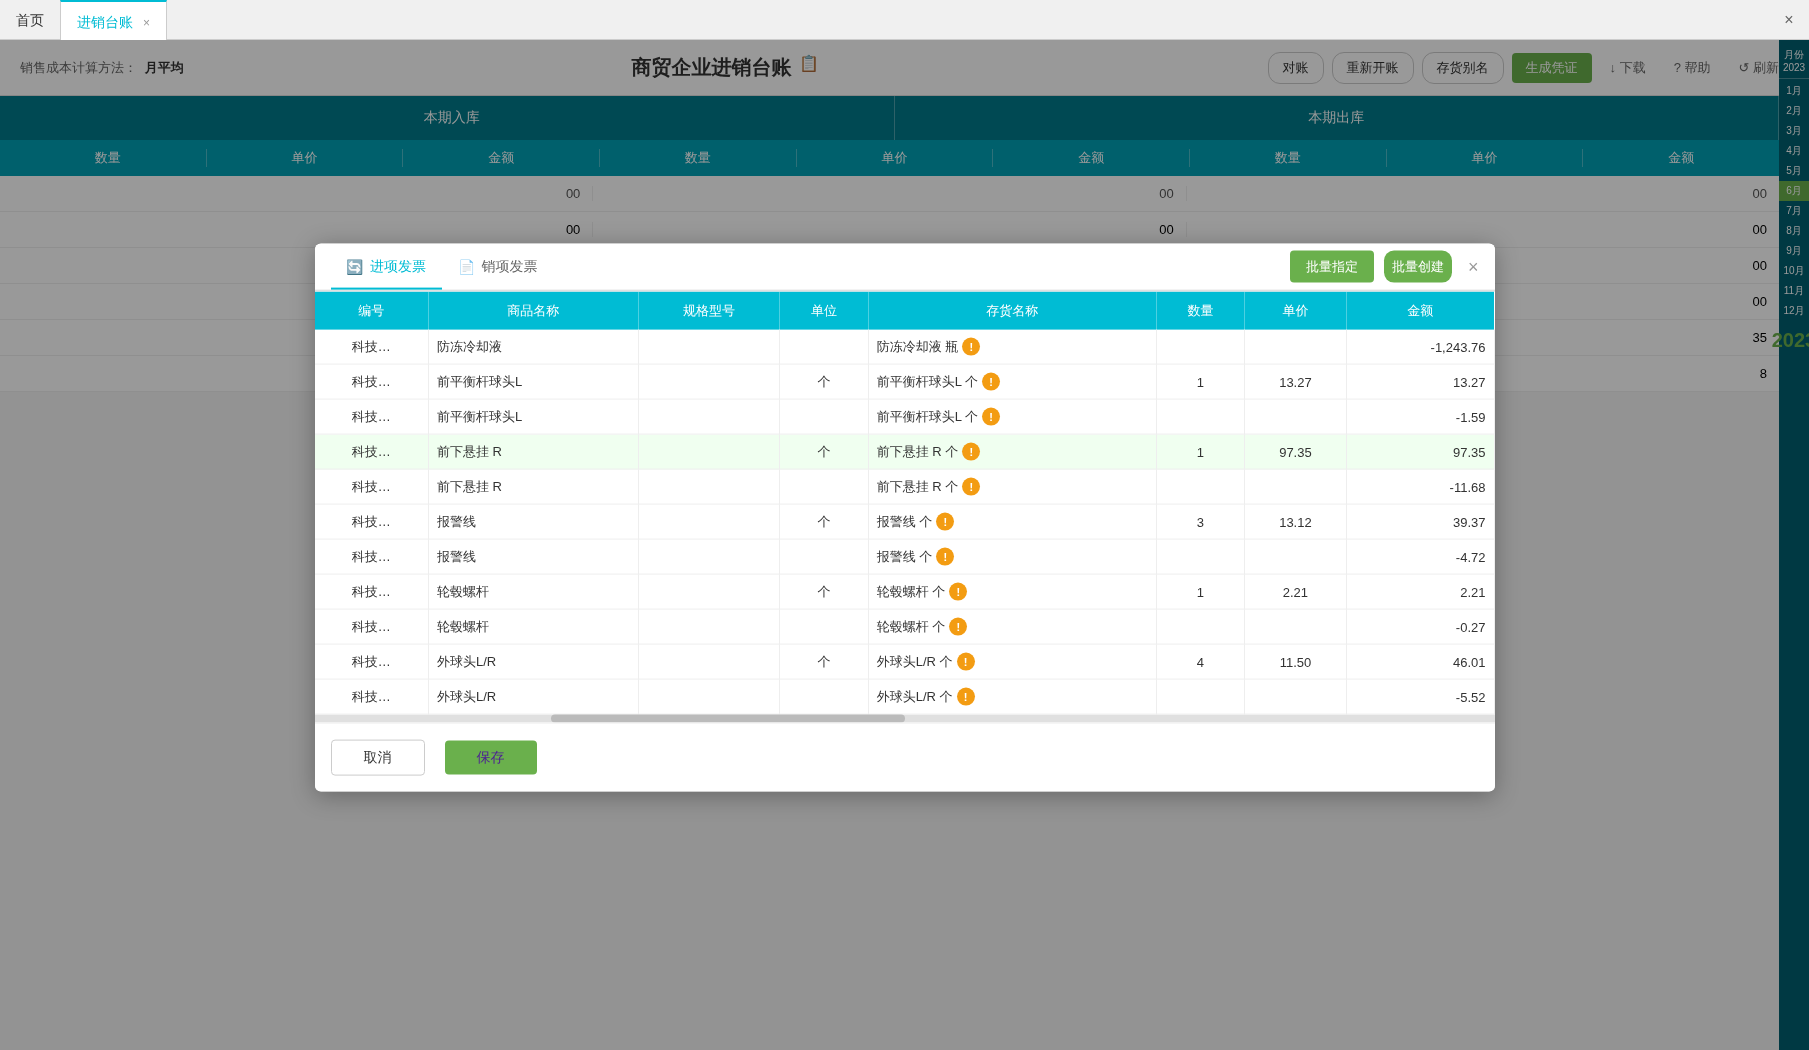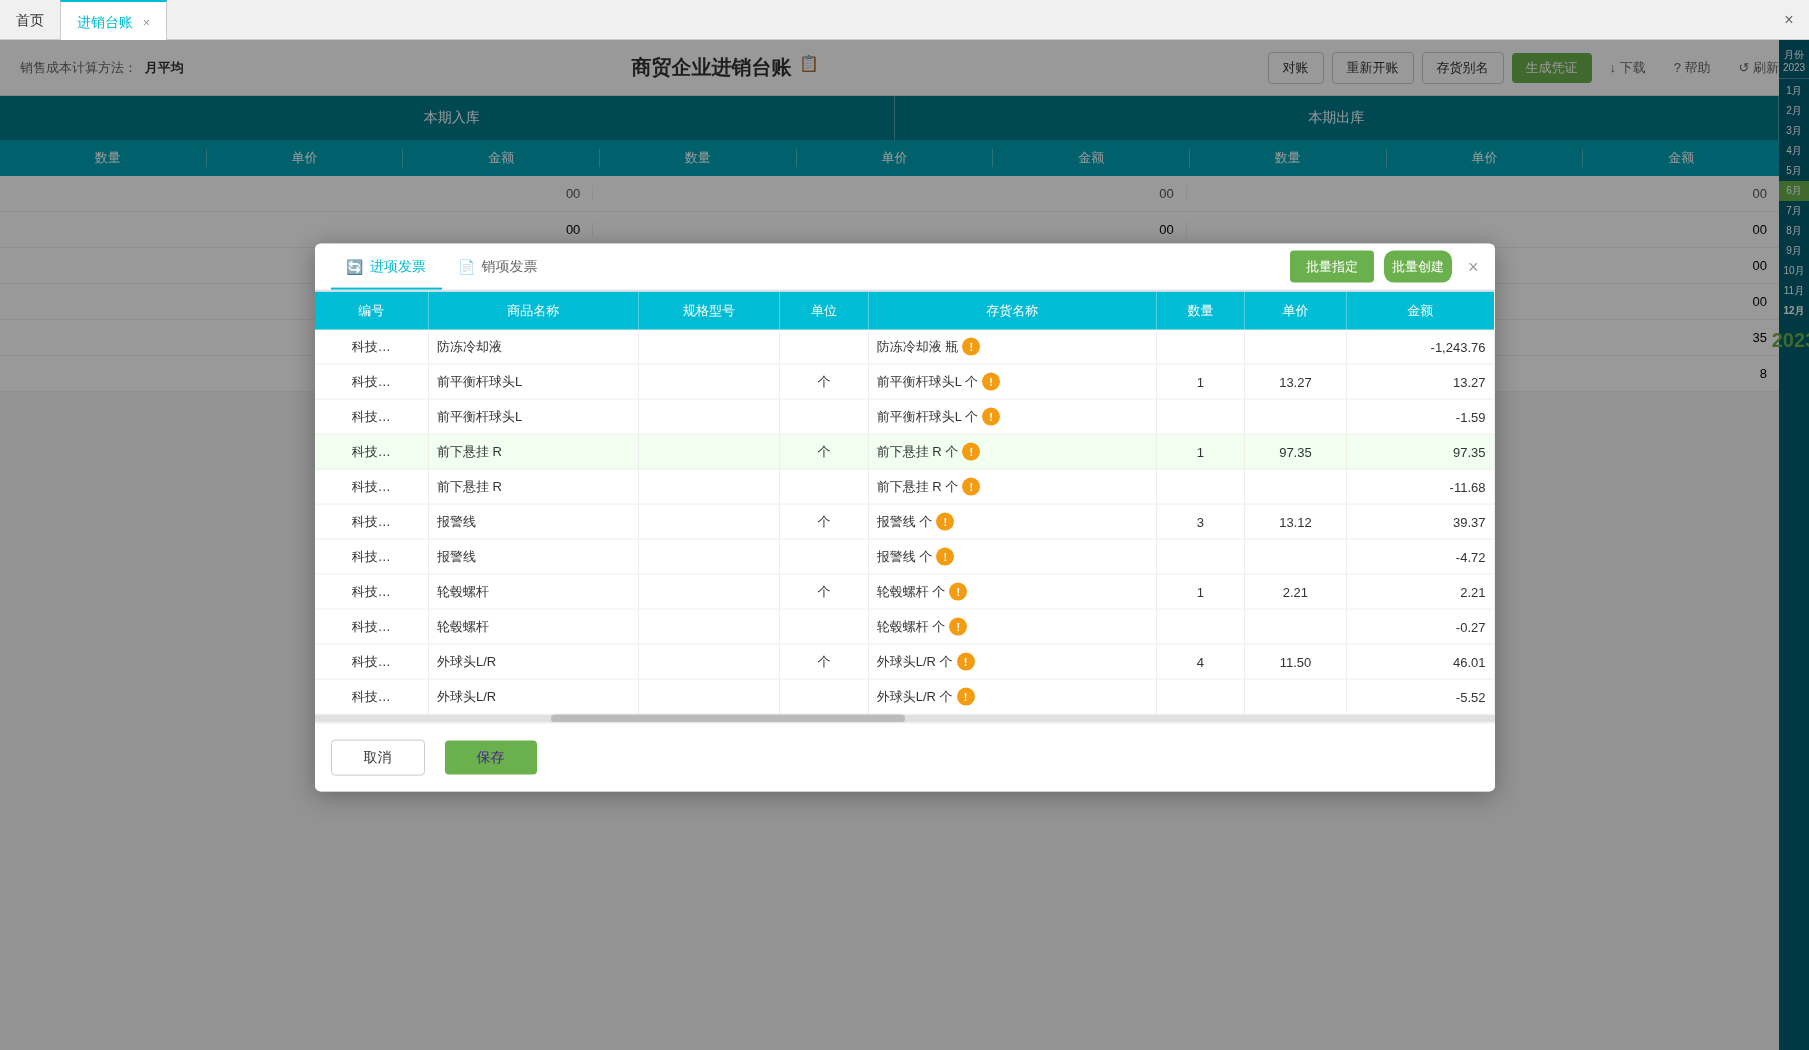--- a/index.html
+++ b/index.html
@@ -37,21 +37,21 @@
       display: flex; align-items: center; background: #fff; height: 56px;
       padding: 0 20px; border-bottom: 1px solid #e0e0e0;
     }
     .header-left { font-size: 13px; color: #666; }
     .header-title {
       flex: 1; text-align: center; font-size: 20px; font-weight: bold; color: #333;
       display: flex; align-items: flex-start; justify-content: center; gap: 8px;
     }
     .header-actions { display: flex; gap: 8px; align-items: center; }
     .btn-outline {
-      padding: 6px 14px; border: 1px solid #ccc; border-radius: 4px;
+      padding: 6px 14px; border: 1px solid #ccc; border-radius: 12px;
       background: #fff; cursor: pointer; font-size: 13px; color: #333;
     }
     .btn-green {
       padding: 6px 14px; border: none; border-radius: 4px;
       background: #6ab04c; cursor: pointer; font-size: 13px; color: #fff;
     }
     .btn-icon {
       padding: 6px 10px; border: none; background: none;
       cursor: pointer; font-size: 13px; color: #666;
       display: flex; align-items: center; gap: 4px;
@@ -288,21 +288,21 @@
     <div style="font-size:10px;color:#fff;text-align:center;padding:3px 0;width:100%;cursor:pointer;">2月</div>
     <div style="font-size:10px;color:#fff;text-align:center;padding:3px 0;width:100%;cursor:pointer;">3月</div>
     <div style="font-size:10px;color:#fff;text-align:center;padding:3px 0;width:100%;cursor:pointer;">4月</div>
     <div style="font-size:10px;color:#fff;text-align:center;padding:3px 0;width:100%;cursor:pointer;">5月</div>
     <div style="font-size:10px;color:#fff;text-align:center;padding:3px 0;width:100%;background:#6ab04c;cursor:pointer;">6月</div>
     <div style="font-size:10px;color:#fff;text-align:center;padding:3px 0;width:100%;cursor:pointer;">7月</div>
     <div style="font-size:10px;color:#fff;text-align:center;padding:3px 0;width:100%;cursor:pointer;">8月</div>
     <div style="font-size:10px;color:#fff;text-align:center;padding:3px 0;width:100%;cursor:pointer;">9月</div>
     <div style="font-size:10px;color:#fff;text-align:center;padding:3px 0;width:100%;cursor:pointer;">10月</div>
     <div style="font-size:10px;color:#fff;text-align:center;padding:3px 0;width:100%;cursor:pointer;">11月</div>
-    <div style="font-size:10px;color:#fff;text-align:center;padding:3px 0;width:100%;cursor:pointer;font-weight:bold;">12月</div>
+    <div style="font-size:10px;color:#fff;text-align:center;padding:3px 0;width:100%;cursor:pointer;">12月</div>
     <div style="margin-top:8px;font-size:20px;color:#6ab04c;cursor:pointer;font-weight:bold;">2023</div>
   </div>
 
   <div class="overlay"></div>
 
   <div class="dialog">
 
     <div class="dialog-header">
       <div class="dialog-tab active">
         <span style="color:#00bcd4;">🔄</span>

